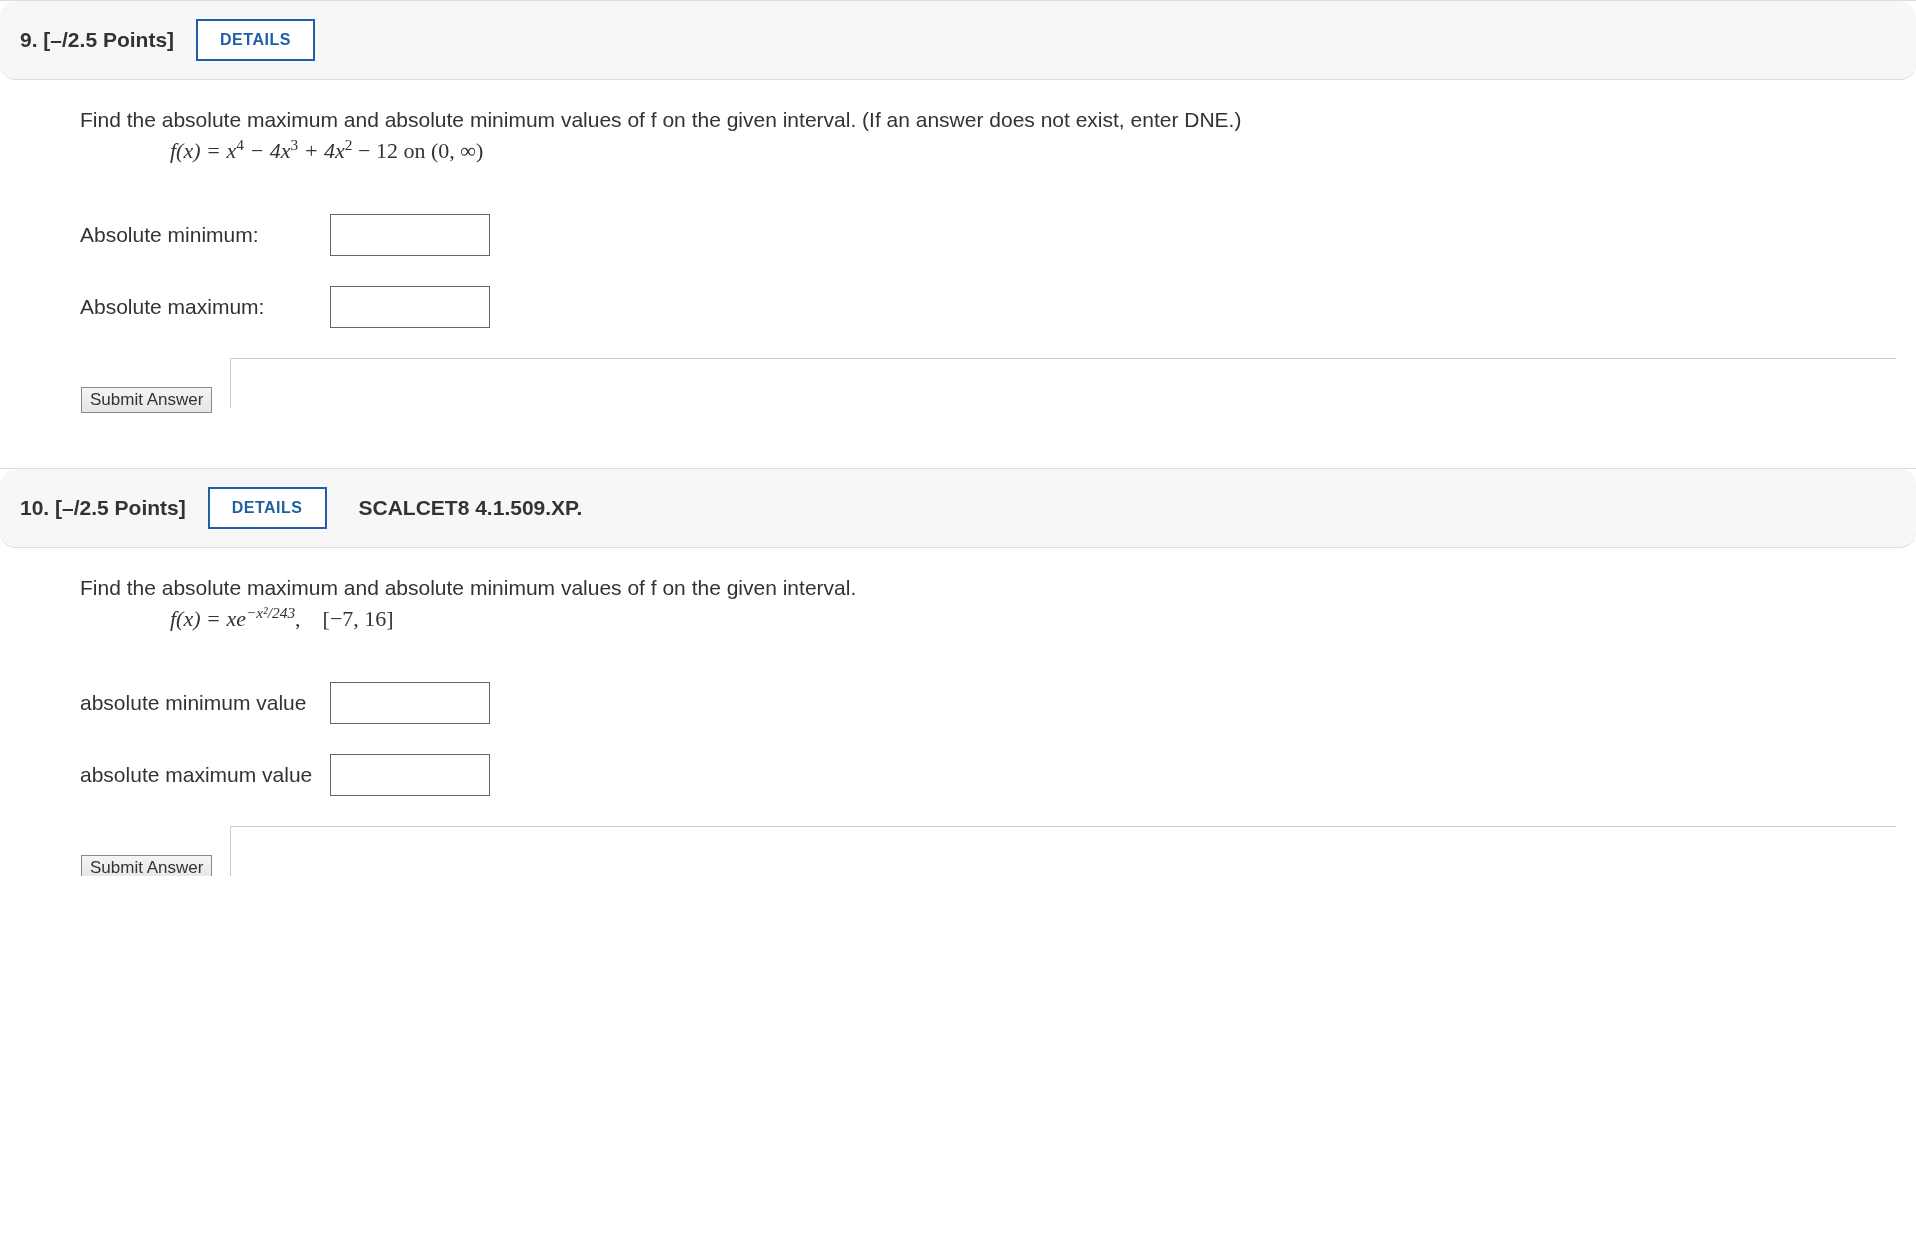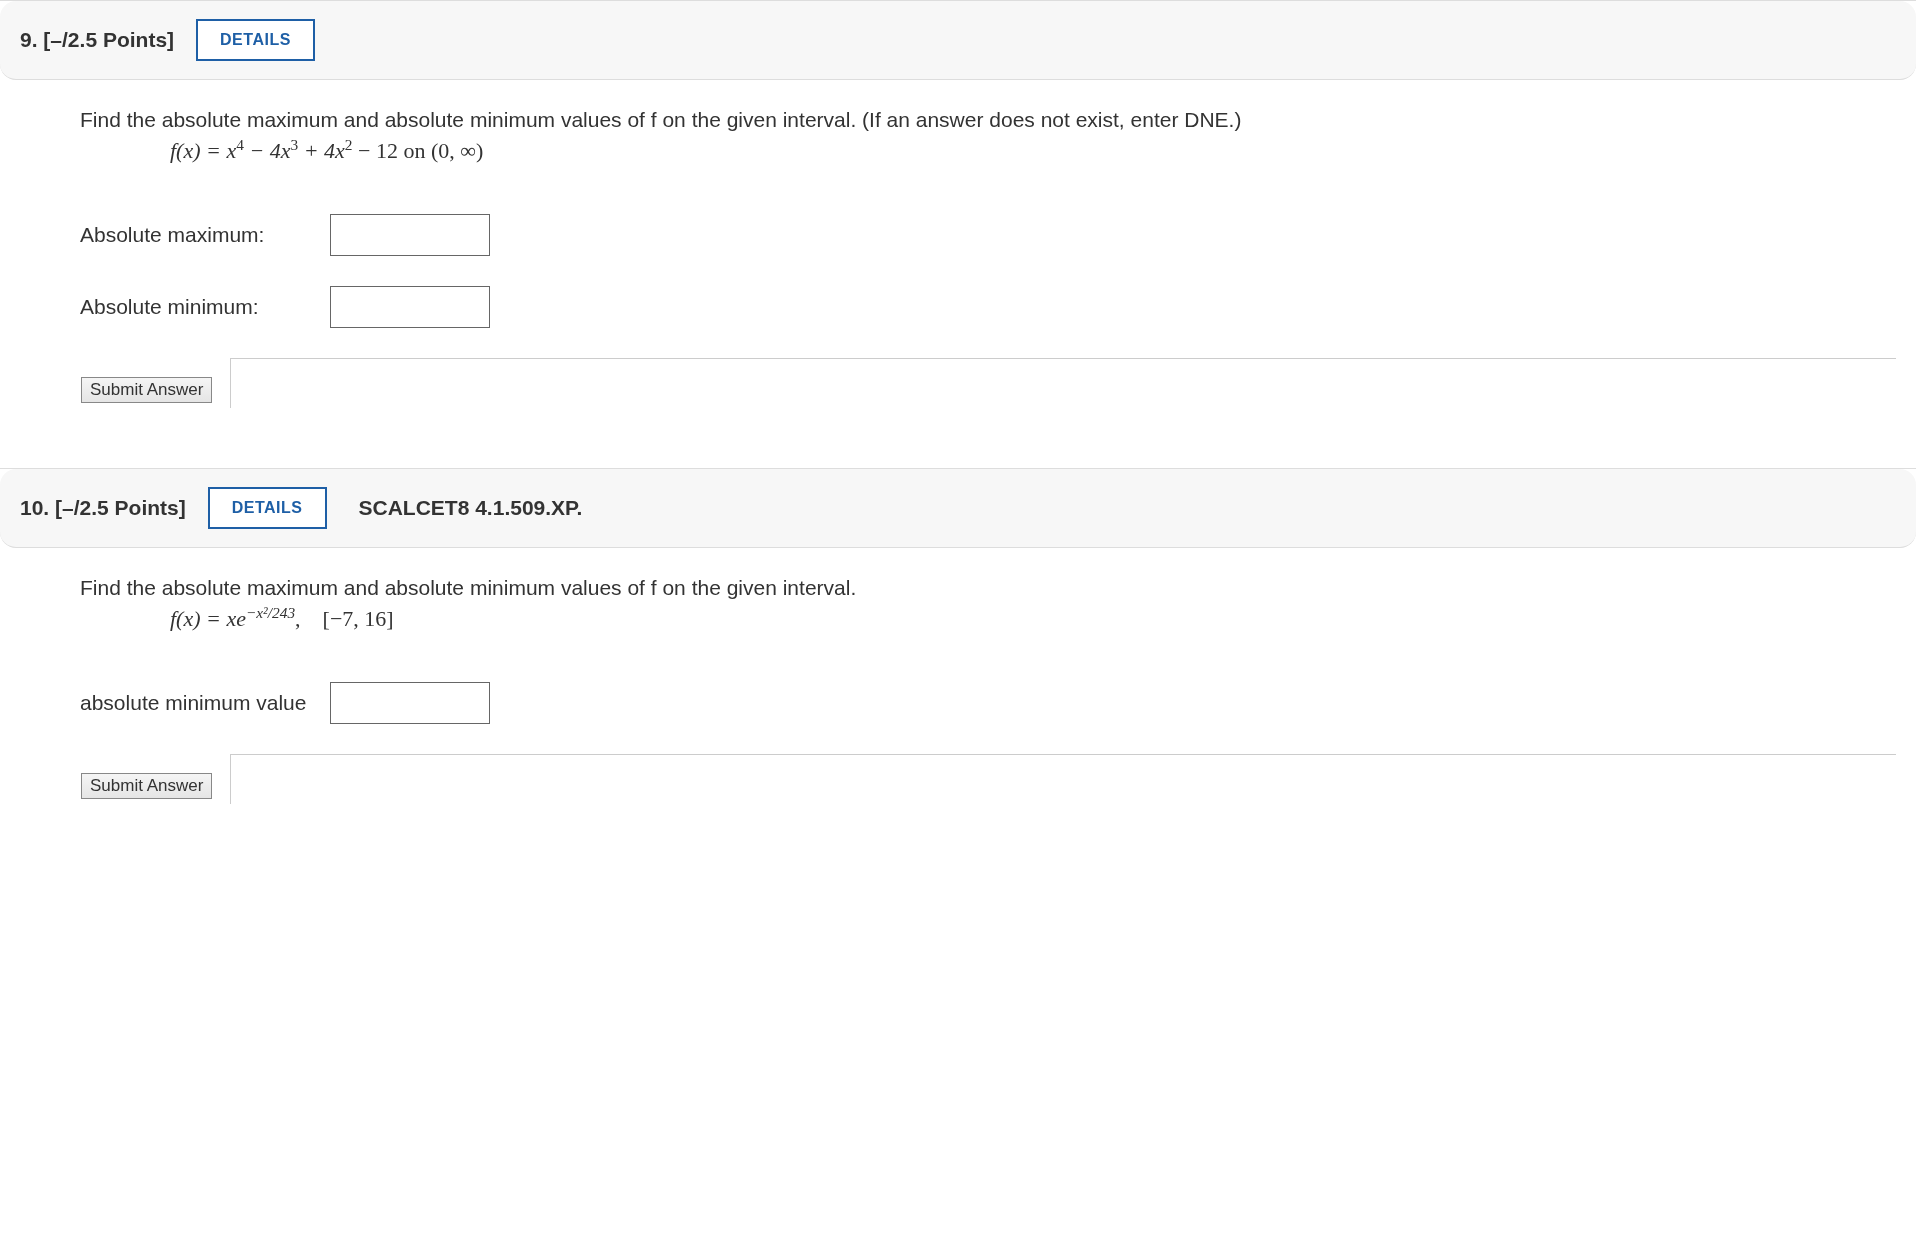--- a/index.html
+++ b/index.html
@@ -78,21 +78,21 @@
   .submit-area {
     border-top: 1px solid #ccc;
     border-left: 1px solid #ccc;
     margin-left: 150px;
     min-height: 50px;
     position: relative;
   }
   .submit-button {
     position: absolute;
     left: -150px;
-    top: 18px;
+    top: 28px;
     background: linear-gradient(#f5f5f5, #e5e5e5);
     border: 1px solid #888;
     font-size: 17px;
     padding: 2px 8px;
     cursor: pointer;
     font-family: inherit;
     color: #333;
   }
   .spacer-before-q10 { height: 60px; }
   sup { font-size: 0.7em; line-height: 0; }
@@ -109,25 +109,25 @@
     <button class="details-button">DETAILS</button>
   </div>
 
   <div class="question-body">
     <div class="prompt">Find the absolute maximum and absolute minimum values of f on the given interval. (If an answer does not exist, enter DNE.)</div>
     <div class="formula-line">
       <span>f(x) = x</span><sup class="upright">4</sup><span> − 4x</span><sup class="upright">3</sup><span> + 4x</span><sup class="upright">2</sup><span class="upright"> − 12  on (0, ∞)</span>
     </div>
 
     <div class="answer-row">
-      <span class="answer-label">Absolute maximum:</span>
+      <span class="answer-label">Absolute minimum:</span>
       <input class="answer-input" type="text" value="" style="">
     </div>
     <div class="answer-row">
-      <span class="answer-label">Absolute minimum:</span>
+      <span class="answer-label">Absolute maximum:</span>
       <input class="answer-input" type="text" value="" style="">
     </div>
 
     <div class="submit-area">
       <button class="submit-button">Submit Answer</button>
     </div>
   </div>
 </div>
 
 <div class="spacer-before-q10"></div>
@@ -145,18 +145,22 @@
   <div class="question-body">
     <div class="prompt">Find the absolute maximum and absolute minimum values of f on the given interval.</div>
     <div class="formula-line">
       <span>f(x) = xe</span><sup>−x²/243</sup><span class="upright">, [−7, 16]</span>
     </div>
 
     <div class="answer-row">
       <span class="answer-label">absolute minimum value</span>
       <input class="answer-input" type="text" value="" style="">
     </div>
+    <div class="answer-row">
+      <span class="answer-label">absolute maximum value</span>
+      <input class="answer-input" type="text" value="" style="">
+    </div>
 
     <div class="submit-area">
       <button class="submit-button">Submit Answer</button>
     </div>
   </div>
 </div>
 
 </body></html>

